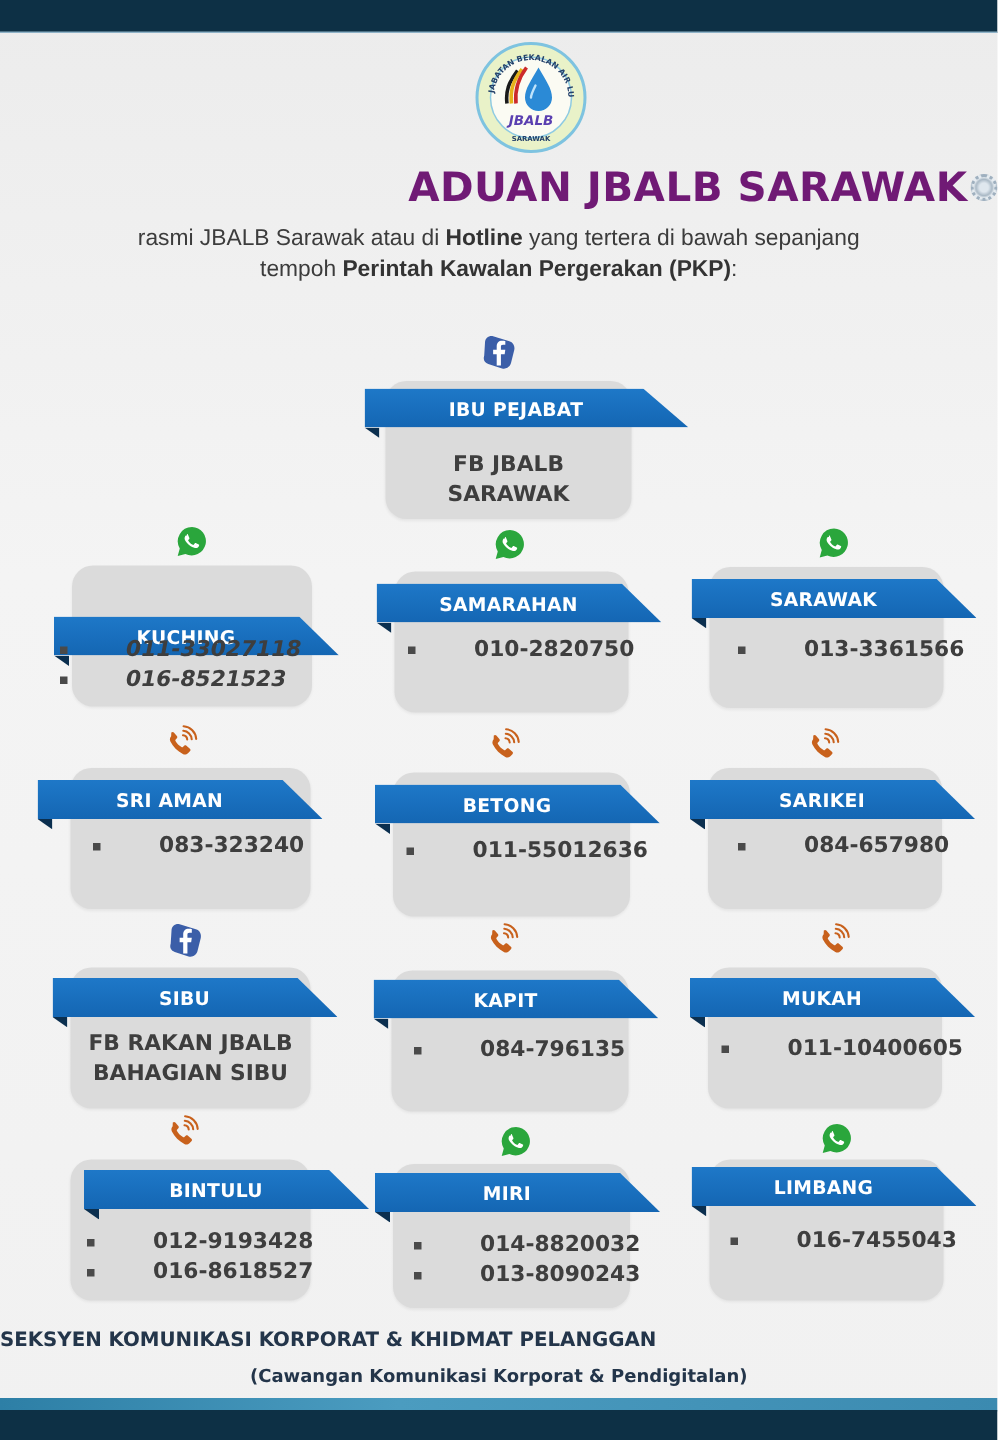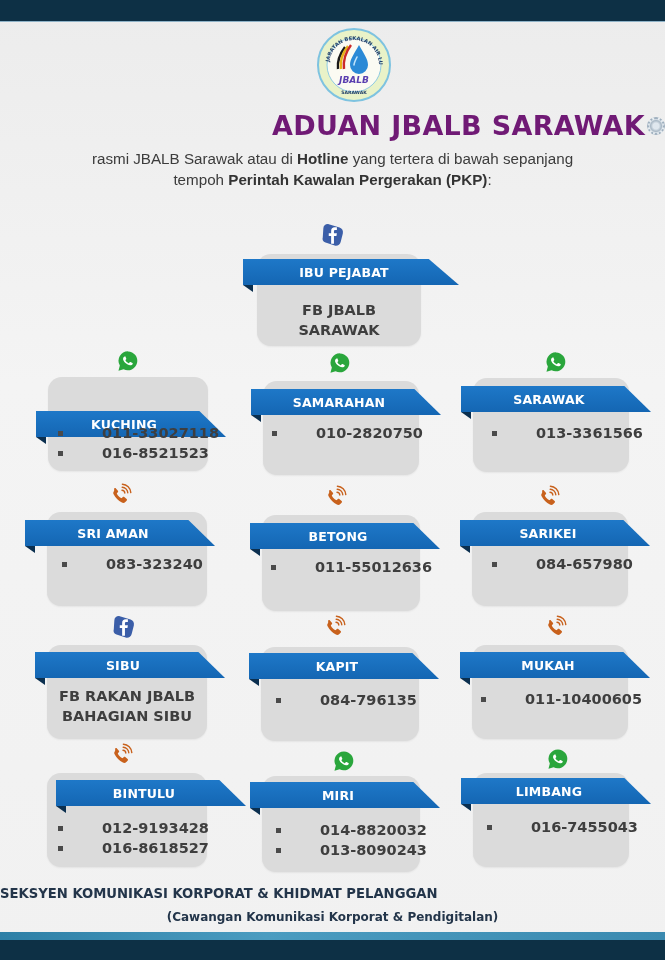--- a/index.html
+++ b/index.html
@@ -168,21 +168,21 @@
 
 <div class="icon" style="left:117px;top:350px;"><svg width="22" height="22">
       <use href="#sym-wa"></use>
     </svg></div>
 <div class="card" style="left:48px;top:377px;width:160px;height:94px;"></div>
 <div class="ribbon" style="left:36px;top:386px;width:190px;margin-top:25px;">
   <div class="band"></div>
     <div class="fold"></div>
     <span>KUCHING</span>
 </div>
-<ul class="phones" style="left:58px;top:423px;">
+<ul class="phones" style="left:40px;top:423px;font-style:italic;">
   <li>011-33027118</li>
   <li>016-8521523</li>
 </ul>
 
 <div class="icon" style="left:329px;top:352px;"><svg width="22" height="22">
       <use href="#sym-wa"></use>
     </svg></div>
 <div class="card" style="left:263px;top:381px;width:156px;height:94px;"></div>
 <div class="ribbon" style="left:251px;top:389px;width:190px;">
   <div class="band"></div>

